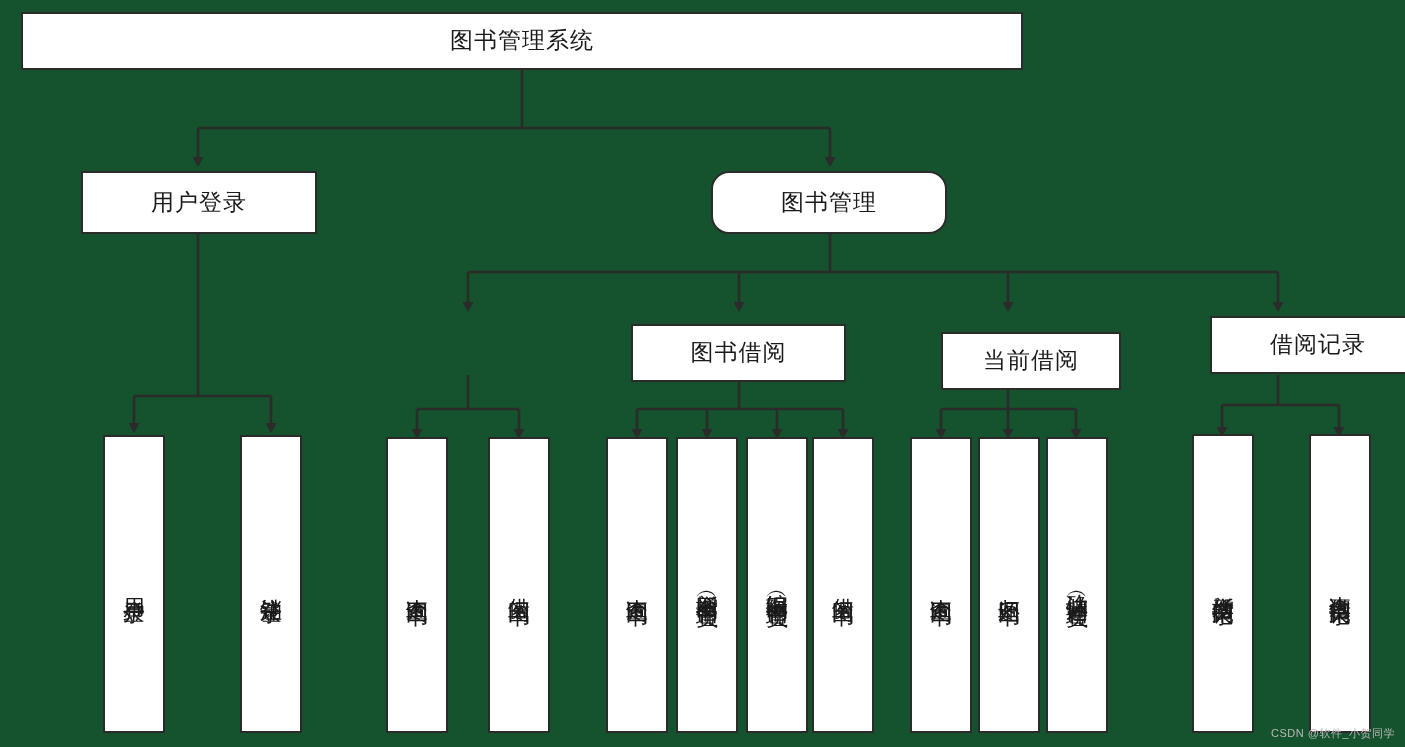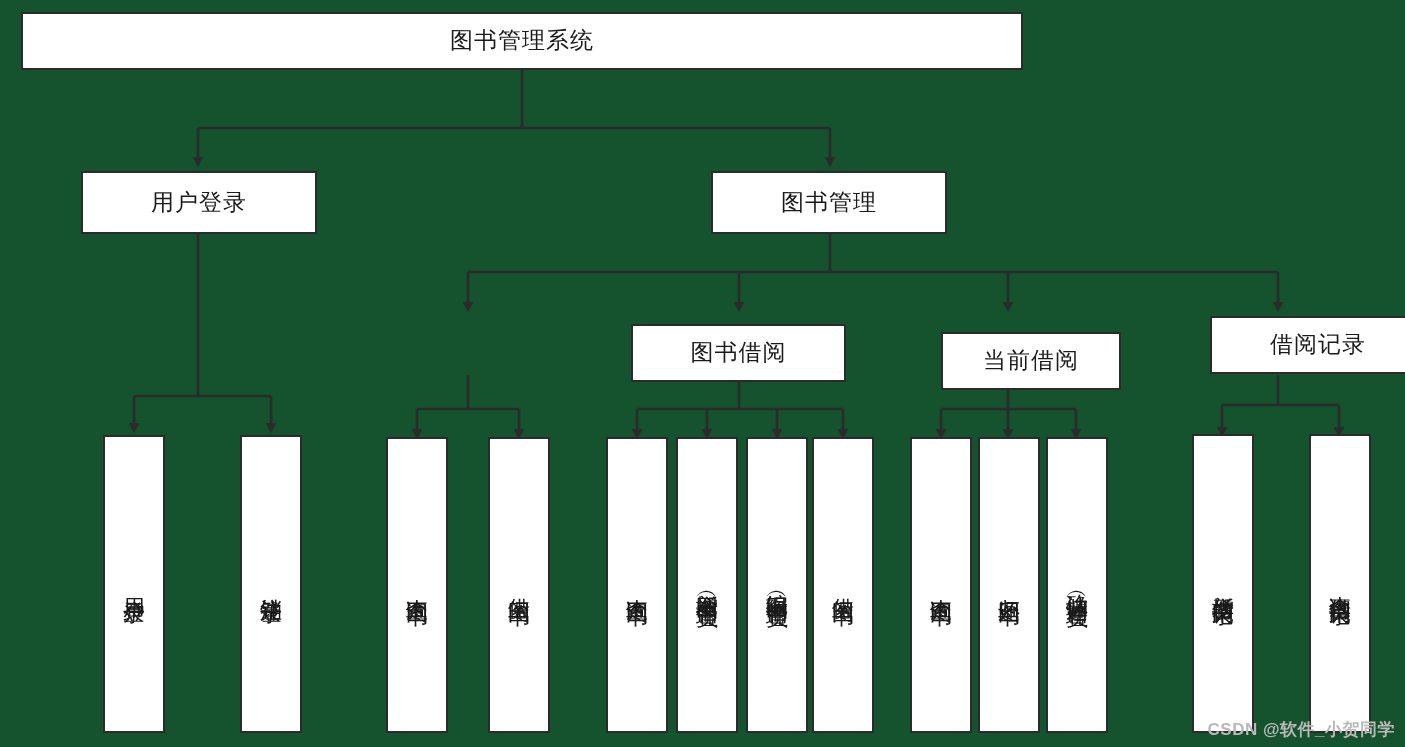--- a/index.html
+++ b/index.html
@@ -52,25 +52,24 @@
   .node.vert .vtext {
     writing-mode: vertical-rl;
     text-orientation: upright;
     display: block;
     white-space: nowrap;
   }
   .watermark {
     position: absolute;
     right: 10px;
     bottom: 6px;
-    font-size: 17px;
+    font-size: 11px;
     color: #b9b9b9;
     letter-spacing: 0.5px;
     white-space: nowrap;
-    font-weight: bold;
   }
 </style>
 </head>
 <body>
 
 <div id="canvas">
 
   <svg id="wires" viewBox="0 0 1405 747">
     <defs>
       <marker id="arrow" markerWidth="10" markerHeight="11" refX="1" refY="5.5" orient="auto" markerUnits="userSpaceOnUse">
@@ -123,21 +122,21 @@
     </g>
   </svg>
 
   <div class="node horiz" style="left:21px; top:12px; width:1002px; height:58px;">
     <span>图书管理系统</span>
   </div>
 
   <div class="node horiz" style="left:81px; top:171px; width:236px; height:63px;">
     <span>用户登录</span>
   </div>
-  <div class="node horiz" style="left:711px; top:171px; width:236px; height:63px;">
+  <div class="node horiz" style="left:711px; top:171px; width:236px; height:63px;border-radius:18px;">
     <span>图书管理</span>
   </div>
 
   <div class="node horiz" style="left:631px; top:324px; width:215px; height:58px;">
     <span>图书借阅</span>
   </div>
   <div class="node horiz" style="left:901px; top:332px; width:180px; height:58px;margin-left:40px;">
     <span>当前借阅</span>
   </div>
   <div class="node horiz" style="left:1170px; top:316px; width:216px; height:58px;margin-left:40px;">

